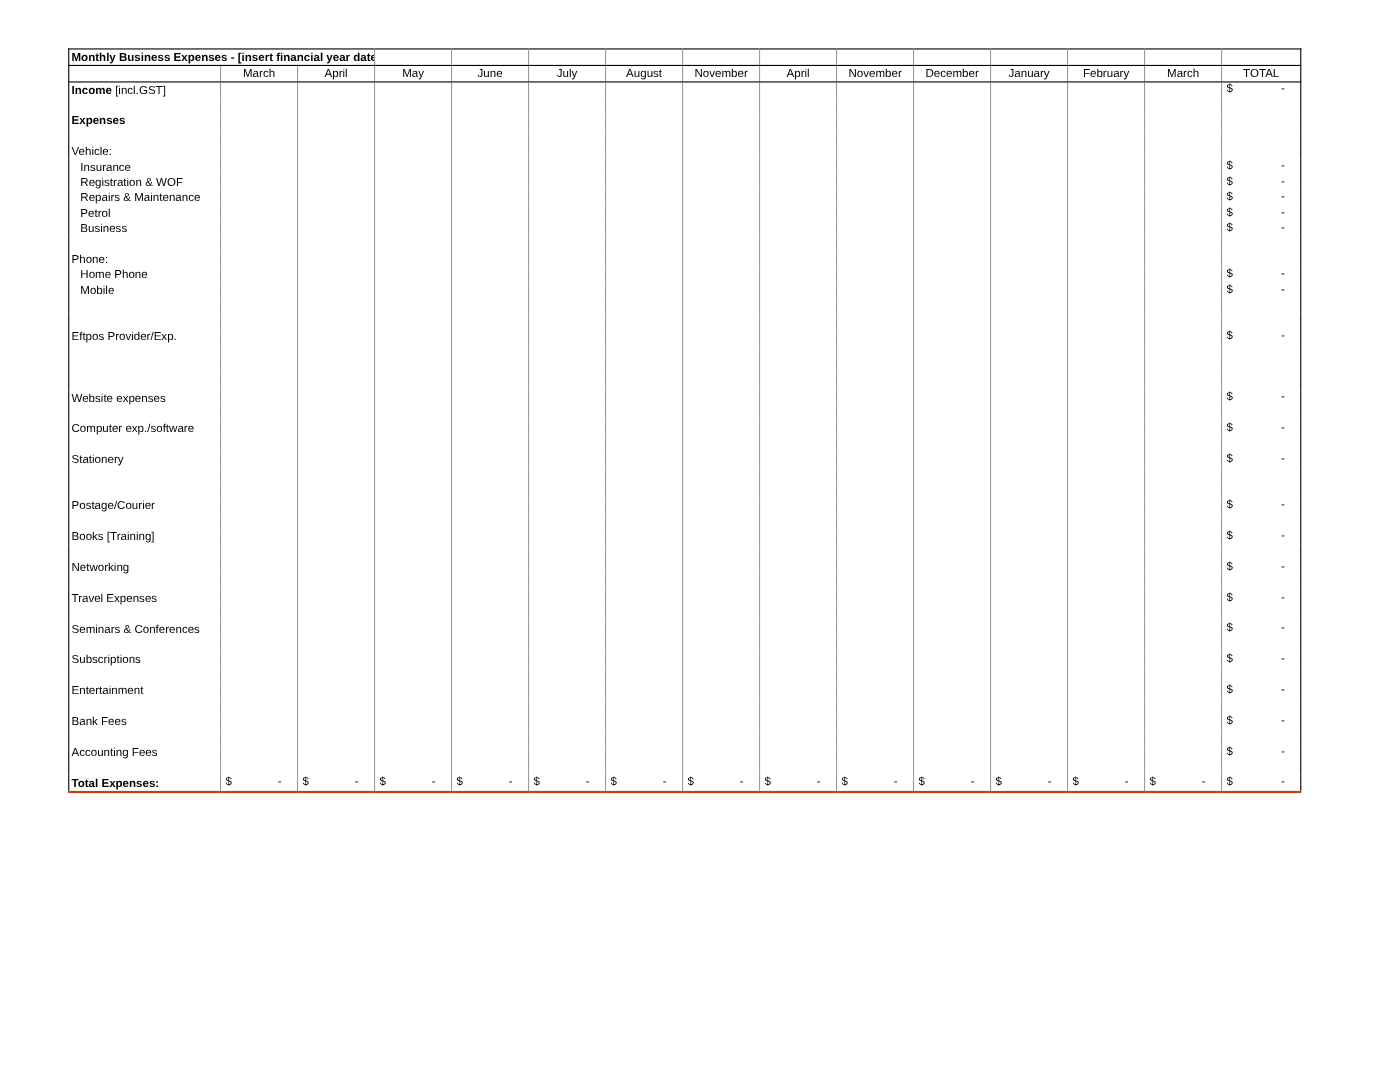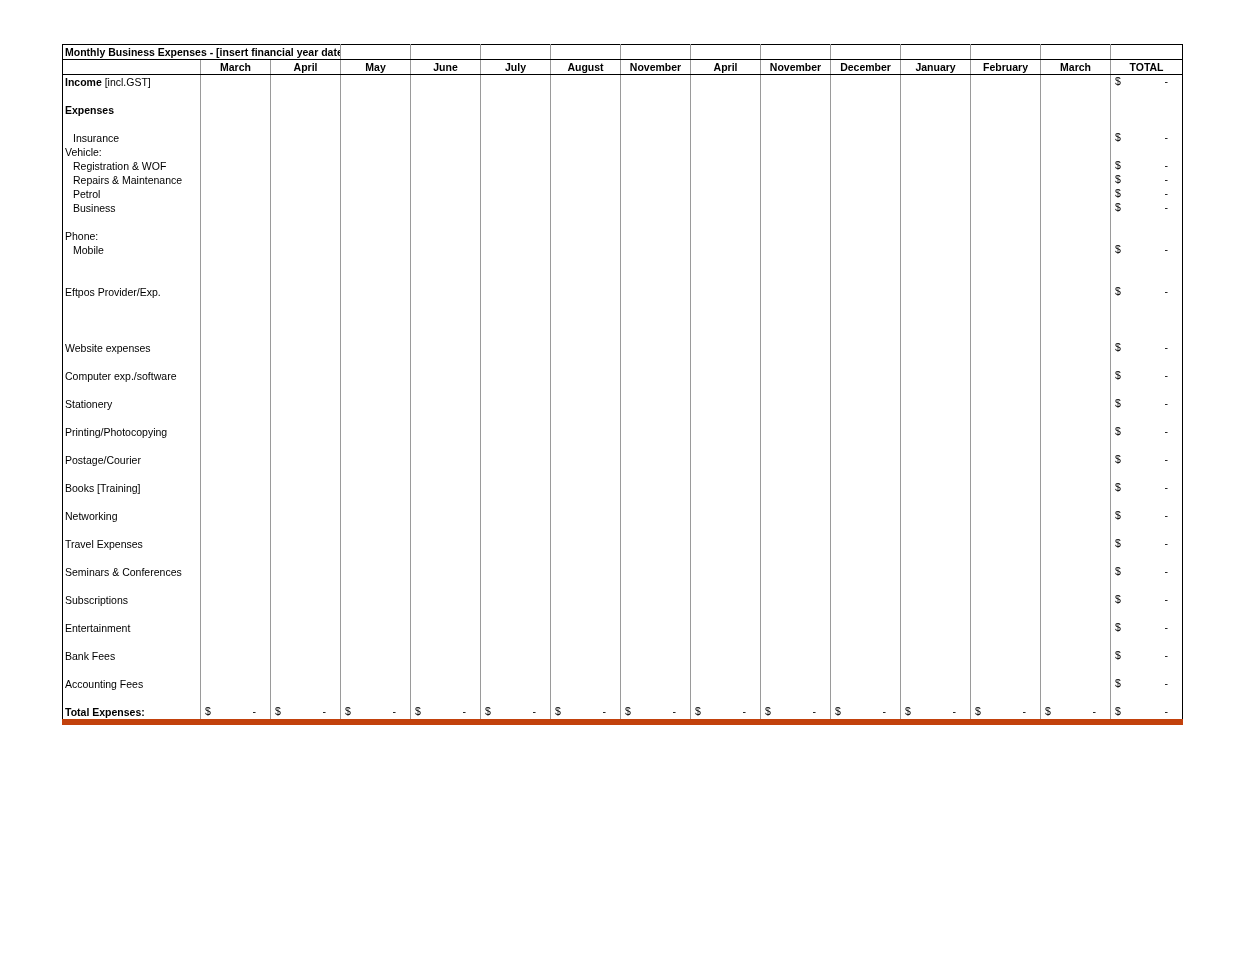--- a/index.html
+++ b/index.html
@@ -34,40 +34,40 @@
     height: 14px;
     padding: 0 2px;
     font-size: 10.5px;
     line-height: 13px;
     vertical-align: middle;
     white-space: nowrap;
     overflow: hidden;
   }
   
   table.sheet tr:first-child td { border-top: 1px solid #000; }
-  table.sheet tr:last-child td { border-bottom: 6px solid #c2410c; }
+  table.sheet tr:last-child td { border-bottom: 2px solid #c2410c; }
   table.sheet td:first-child { border-left: 1px solid #000; }
   table.sheet td:last-child { border-right: 1px solid #000; }
 
   .c-label { width: 138px; }
   .c-mon   { width: 70px; }
   .c-tot   { width: 72px; }
 
   .title-row td { height: 17px; }
   .title-cell {
     font-weight: bold;
     font-size: 11px;
     border-bottom: 1px solid #000 !important;
   }
   .title-blank { border-bottom: 1px solid #000 !important; }
 
   .hdr-row td {
     height: 20px;
     text-align: center;
-    font-weight: bold;
+    font-weight: normal;
     font-size: 11px;
     border-bottom: 1px solid #000 !important;
     margin-top: 44px;
   }
   .hdr-row td.c-label { border-bottom: 1px solid #000 !important; }
 
   .row-line td { border-bottom: 1px solid #9a9a9a; }
   .spacer td { height: 14px; }
 
   .bold { font-weight: bold; }
@@ -216,57 +216,57 @@
           <td class="c-mon"></td>
           <td class="c-mon"></td>
           <td class="c-mon"></td>
           <td class="c-mon"></td>
           <td class="c-mon"></td>
           <td class="c-mon"></td>
           <td class="c-mon"></td>
           <td class="c-tot"></td>
         </tr>
         <tr class="row-line">
+          <td class="c-label"><span>Vehicle:</span></td>
+          <td class="c-mon"></td>
+          <td class="c-mon"></td>
+          <td class="c-mon"></td>
+          <td class="c-mon"></td>
+          <td class="c-mon"></td>
+          <td class="c-mon"></td>
+          <td class="c-mon"></td>
+          <td class="c-mon"></td>
+          <td class="c-mon"></td>
+          <td class="c-mon"></td>
+          <td class="c-mon"></td>
+          <td class="c-mon"></td>
+          <td class="c-mon"></td>
+          <td class="c-tot"></td>
+        </tr>
+        <tr class="row-line">
           <td class="c-label indent"><span>Insurance</span></td>
           <td class="c-mon"></td>
           <td class="c-mon"></td>
           <td class="c-mon"></td>
           <td class="c-mon"></td>
           <td class="c-mon"></td>
           <td class="c-mon"></td>
           <td class="c-mon"></td>
           <td class="c-mon"></td>
           <td class="c-mon"></td>
           <td class="c-mon"></td>
           <td class="c-mon"></td>
           <td class="c-mon"></td>
           <td class="c-mon"></td>
           <td class="c-tot money">
             <span class="cur">$</span>
             <span class="dash">-</span>
           </td>
         </tr>
         <tr class="row-line">
-          <td class="c-label"><span>Vehicle:</span></td>
-          <td class="c-mon"></td>
-          <td class="c-mon"></td>
-          <td class="c-mon"></td>
-          <td class="c-mon"></td>
-          <td class="c-mon"></td>
-          <td class="c-mon"></td>
-          <td class="c-mon"></td>
-          <td class="c-mon"></td>
-          <td class="c-mon"></td>
-          <td class="c-mon"></td>
-          <td class="c-mon"></td>
-          <td class="c-mon"></td>
-          <td class="c-mon"></td>
-          <td class="c-tot"></td>
-        </tr>
-        <tr class="row-line">
           <td class="c-label indent"><span>Registration &amp; WOF</span></td>
           <td class="c-mon"></td>
           <td class="c-mon"></td>
           <td class="c-mon"></td>
           <td class="c-mon"></td>
           <td class="c-mon"></td>
           <td class="c-mon"></td>
           <td class="c-mon"></td>
           <td class="c-mon"></td>
           <td class="c-mon"></td>
@@ -367,20 +367,40 @@
           <td class="c-mon"></td>
           <td class="c-mon"></td>
           <td class="c-mon"></td>
           <td class="c-mon"></td>
           <td class="c-mon"></td>
           <td class="c-mon"></td>
           <td class="c-mon"></td>
           <td class="c-tot"></td>
         </tr>
         <tr class="row-line">
+          <td class="c-label indent"><span>Home Phone</span></td>
+          <td class="c-mon"></td>
+          <td class="c-mon"></td>
+          <td class="c-mon"></td>
+          <td class="c-mon"></td>
+          <td class="c-mon"></td>
+          <td class="c-mon"></td>
+          <td class="c-mon"></td>
+          <td class="c-mon"></td>
+          <td class="c-mon"></td>
+          <td class="c-mon"></td>
+          <td class="c-mon"></td>
+          <td class="c-mon"></td>
+          <td class="c-mon"></td>
+          <td class="c-tot money">
+            <span class="cur">$</span>
+            <span class="dash">-</span>
+          </td>
+        </tr>
+        <tr class="row-line">
           <td class="c-label indent"><span>Mobile</span></td>
           <td class="c-mon"></td>
           <td class="c-mon"></td>
           <td class="c-mon"></td>
           <td class="c-mon"></td>
           <td class="c-mon"></td>
           <td class="c-mon"></td>
           <td class="c-mon"></td>
           <td class="c-mon"></td>
           <td class="c-mon"></td>
@@ -601,40 +621,20 @@
           <td class="c-mon"></td>
           <td class="c-mon"></td>
           <td class="c-mon"></td>
           <td class="c-mon"></td>
           <td class="c-mon"></td>
           <td class="c-mon"></td>
           <td class="c-mon"></td>
           <td class="c-mon"></td>
           <td class="c-mon"></td>
           <td class="c-tot"></td>
-        </tr>
-        <tr class="row-line">
-          <td class="c-label"><span>Printing/Photocopying</span></td>
-          <td class="c-mon"></td>
-          <td class="c-mon"></td>
-          <td class="c-mon"></td>
-          <td class="c-mon"></td>
-          <td class="c-mon"></td>
-          <td class="c-mon"></td>
-          <td class="c-mon"></td>
-          <td class="c-mon"></td>
-          <td class="c-mon"></td>
-          <td class="c-mon"></td>
-          <td class="c-mon"></td>
-          <td class="c-mon"></td>
-          <td class="c-mon"></td>
-          <td class="c-tot money">
-            <span class="cur">$</span>
-            <span class="dash">-</span>
-          </td>
         </tr>
         <tr class="spacer">
           <td class="c-label"></td>
           <td class="c-mon"></td>
           <td class="c-mon"></td>
           <td class="c-mon"></td>
           <td class="c-mon"></td>
           <td class="c-mon"></td>
           <td class="c-mon"></td>
           <td class="c-mon"></td>

